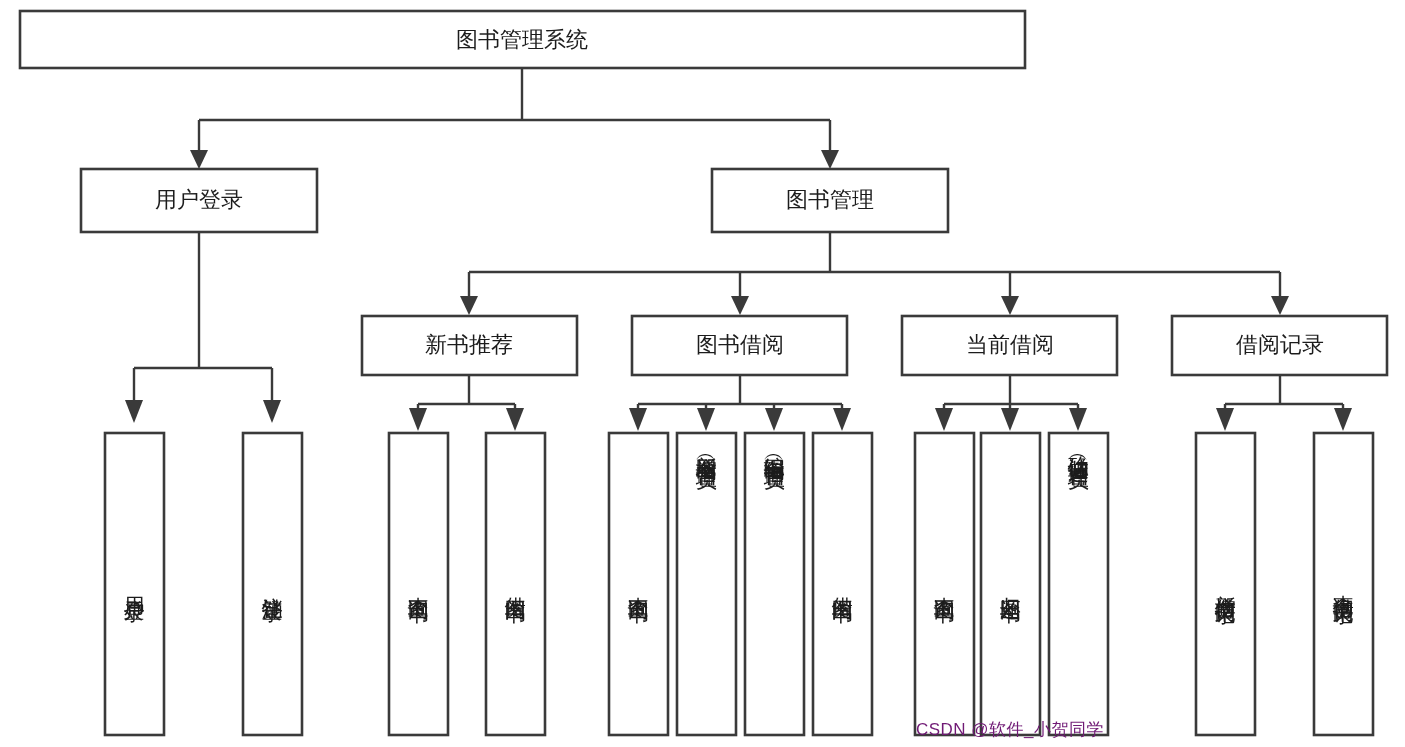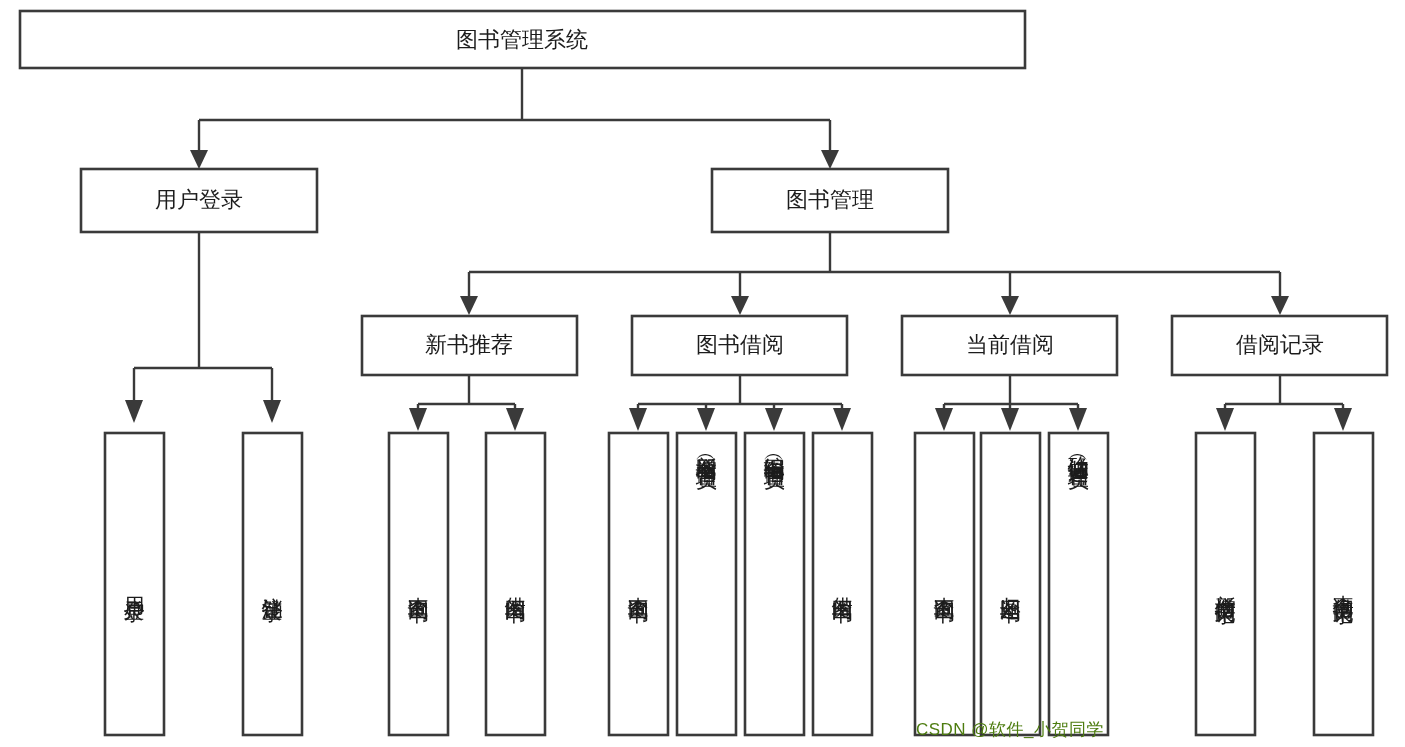--- a/index.html
+++ b/index.html
@@ -64,21 +64,21 @@
     letter-spacing: 2px;
     color: #1c1c1c;
     white-space: nowrap;
   }
   .watermark {
     position: absolute;
     right: 12px;
     bottom: 6px;
     font-family: "Liberation Sans", "DejaVu Sans", sans-serif;
     font-size: 17px;
-    color: #4d7c0f;
+    color: #701a75;
     letter-spacing: 0.5px;
     user-select: none;
   }
 </style>
 </head>
 <body>
 
 <div id="diagram-root">
 
   <svg class="flow" viewBox="0 0 1405 747" xmlns="http://www.w3.org/2000/svg">

